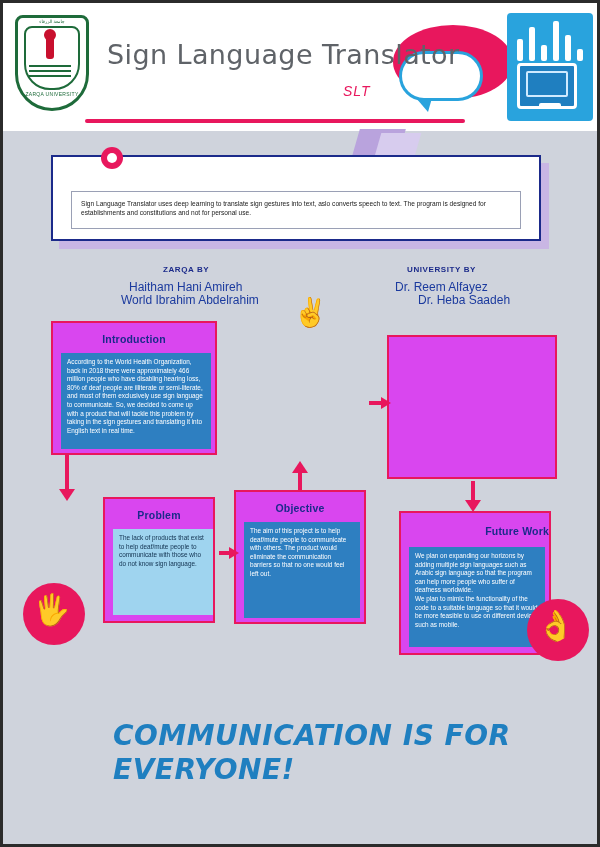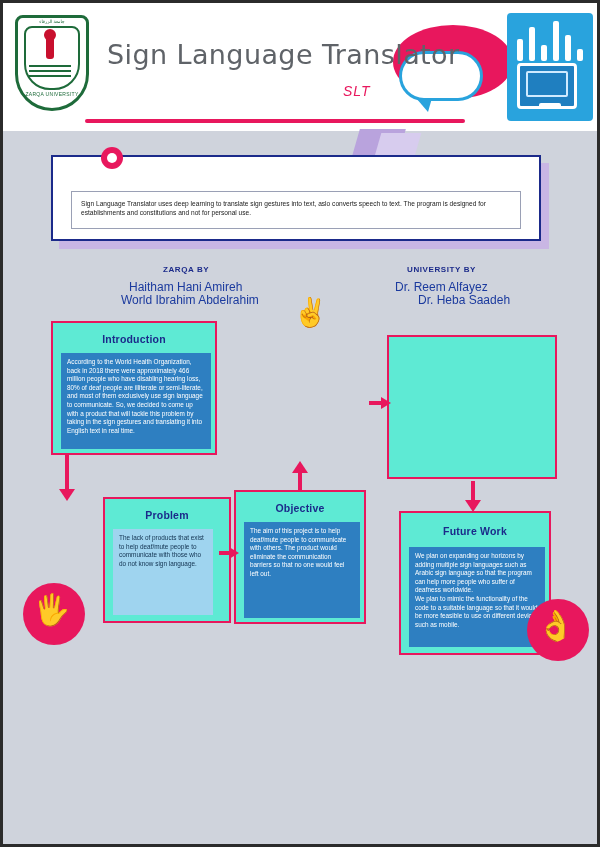--- a/index.html
+++ b/index.html
@@ -238,21 +238,21 @@
   }
   .credits-line {
     position: absolute;
     font-size: 12px;
     color: #1b3a9e;
   }
 
   
   .card {
     position: absolute;
-    background: #5eead4;
+    background: #d946ef;
     border: 2px solid #e8175d;
     box-sizing: border-box;
   }
   .card-title {
     position: absolute;
     width: 100%;
     text-align: center;
     font-size: 10.5px;
     font-weight: bold;
     color: #1b2a8a;
@@ -366,37 +366,37 @@
   <div class="credits-line" style="left:392px; top:277px;">Dr. Reem Alfayez</div>
   <div class="credits-line" style="left:415px; top:290px;">Dr. Heba Saadeh</div>
 
   <div class="hand-emoji" style="left:290px; top:296px;">✌️</div>
 
   <div class="card" style="left:48px; top:318px; width:166px; height:134px;">
     <div class="card-title" style="top:10px;">Introduction</div>
     <div class="card-body" style="left:8px; top:30px; width:150px; height:96px;">According to the World Health Organization, back in 2018 there were approximately 466 million people who have disabling hearing loss, 80% of deaf people are illiterate or semi-literate, and most of them exclusively use sign language to communicate. So, we decided to come up with a product that will tackle this problem by taking in the sign gestures and translating it into English text in real time.</div>
   </div>
 
-  <div class="card" style="left:100px; top:494px; width:128px; height:126px;">
+  <div class="card" style="left:100px; top:494px; width:112px; height:126px;">
     <div class="card-title" style="top:10px;">Problem</div>
     <div class="card-body light" style="left:8px; top:30px; width:100px; height:86px;">The lack of products that exist to help deaf/mute people to communicate with those who do not know sign language.</div>
   </div>
 
   <div class="card" style="left:231px; top:487px; width:132px; height:134px;">
     <div class="card-title" style="top:10px;">Objective</div>
     <div class="card-body" style="left:8px; top:30px; width:116px; height:96px;">The aim of this project is to help deaf/mute people to communicate with others. The product would eliminate the communication barriers so that no one would feel left out.</div>
   </div>
 
 
   <div class="card" style="left:384px; top:332px; width:170px; height:144px;">
     
   </div>
 
   <div class="card" style="left:396px; top:508px; width:152px; height:144px;">
-    <div class="card-title" style="top:12px;">Future Work</div>
+    <div class="card-title" style="top:12px;text-align:right;">Future Work</div>
     <div class="card-body" style="left:8px; top:34px; width:136px; height:100px; white-space:pre-line;">We plan on expanding our horizons by adding multiple sign languages such as Arabic sign language so that the program can help more people who suffer of deafness worldwide.
 We plan to mimic the functionality of the code to a suitable language so that it would be more feasible to use on different devices such as mobile.</div>
   </div>
 
   <div class="arrow" style="left:62px; top:452px; width:4px; height:36px;"></div>
   <div class="arrow-head" style="left:56px; top:486px; border-left:8px solid transparent; border-right:8px solid transparent; border-top:12px solid #e8175d;"></div>
 
   <div class="arrow" style="left:216px; top:548px; width:14px; height:4px;"></div>
   <div class="arrow-head" style="left:226px; top:544px; border-top:6px solid transparent; border-bottom:6px solid transparent; border-left:10px solid #e8175d;"></div>
 
@@ -408,14 +408,18 @@
 
   <div class="arrow" style="left:468px; top:478px; width:4px; height:22px;"></div>
   <div class="arrow-head" style="left:462px; top:497px; border-left:8px solid transparent; border-right:8px solid transparent; border-top:12px solid #e8175d;"></div>
 
   <div class="circle-dec" style="left:20px; top:580px; width:62px; height:62px;"></div>
   <div class="hand-emoji" style="left:30px; top:592px; font-size:30px;">🖐</div>
 
   <div class="circle-dec" style="left:524px; top:596px; width:62px; height:62px;"></div>
   <div class="hand-emoji" style="left:534px; top:608px; font-size:30px;">👌</div>
 
+  <div class="slogan">
+    <div>COMMUNICATION IS FOR</div>
+    <div>EVERYONE!</div>
+  </div>
 
 </div>
 
 </body></html>

